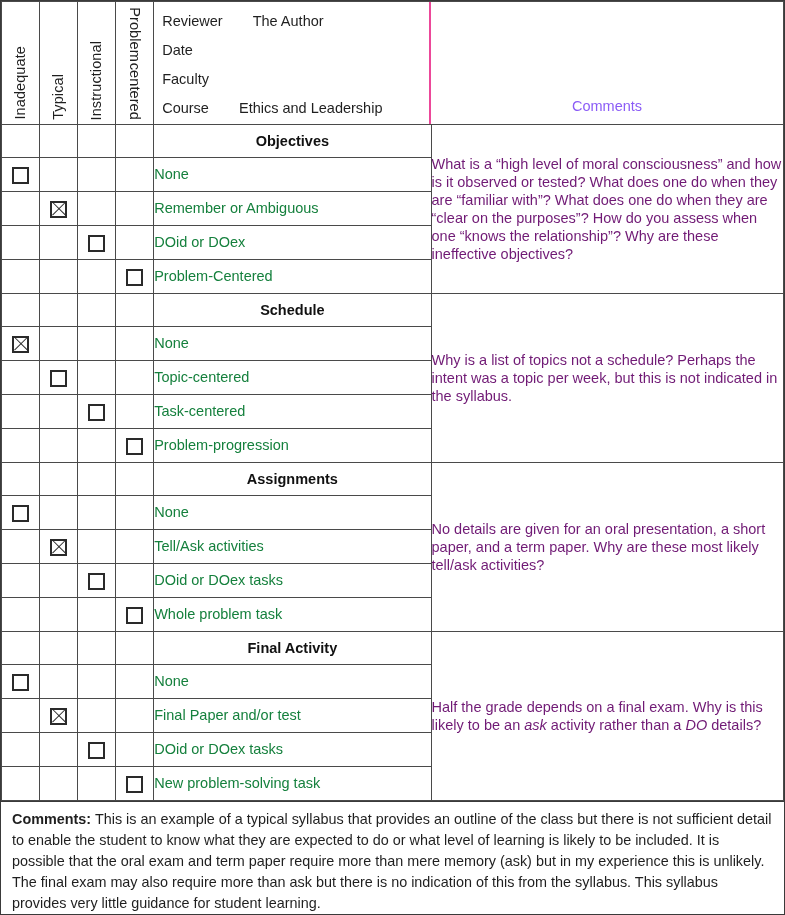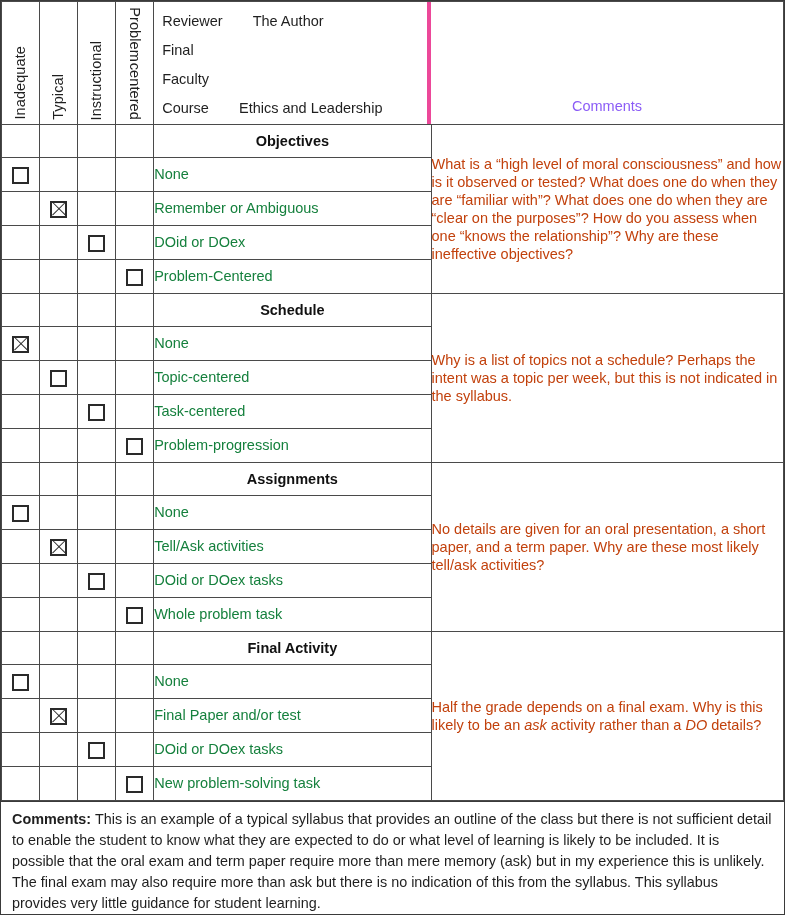--- a/index.html
+++ b/index.html
@@ -95,21 +95,21 @@
     font-size: 14.5px;
     line-height: 29px;
     color: #8b5cf6;
   }
   .metahead-inner { position: relative; height: 122px; }
   .meta-left {
     position: absolute;
     top: 0; left: 0;
     width: 277px;
     height: 122px;
-    border-right: 4px solid #ec4899;
+    border-right: 2px solid #ec4899;
     box-sizing: border-box;
     padding: 5px 0 0 8px;
   }
   .meta-right {
     position: absolute;
     top: 0; right: 0;
     width: 352px;
     height: 122px;
     box-sizing: border-box;
   }
@@ -157,21 +157,21 @@
   }
   .chk.checked::before { transform: translate(-50%,-50%) rotate(45deg); }
   .chk.checked::after  { transform: translate(-50%,-50%) rotate(-45deg); }
 
   
   td.comment {
     vertical-align: top;
     padding: 5px 8px 4px 9px;
     font-size: 14.2px;
     line-height: 1.30;
-    color: #c2410c;
+    color: #701a75;
   }
   td.comment .ctext { display: block; }
   .it { font-style: italic; }
 
   
   .footer-comments {
     border-top: 1.5px solid #3a3a3a;
     padding: 7px 10px 6px 11px;
     font-size: 14.4px;
     line-height: 1.46;
@@ -224,21 +224,21 @@
         </div>
       </td>
       <td class="metahead" colspan="2">
         <div class="metahead-inner">
           <div class="meta-left">
             <div class="meta-row">
               <span class="meta-key">Reviewer</span>
               <span class="meta-val">The Author</span>
             </div>
             <div class="meta-row">
-              <span class="meta-key">Final</span>
+              <span class="meta-key">Date</span>
               <span class="meta-val"></span>
             </div>
             <div class="meta-row">
               <span class="meta-key">Faculty</span>
               <span class="meta-val"></span>
             </div>
             <div class="meta-row">
               <span class="meta-key">Course</span>
               <span class="meta-val">Ethics and Leadership</span>
             </div>

